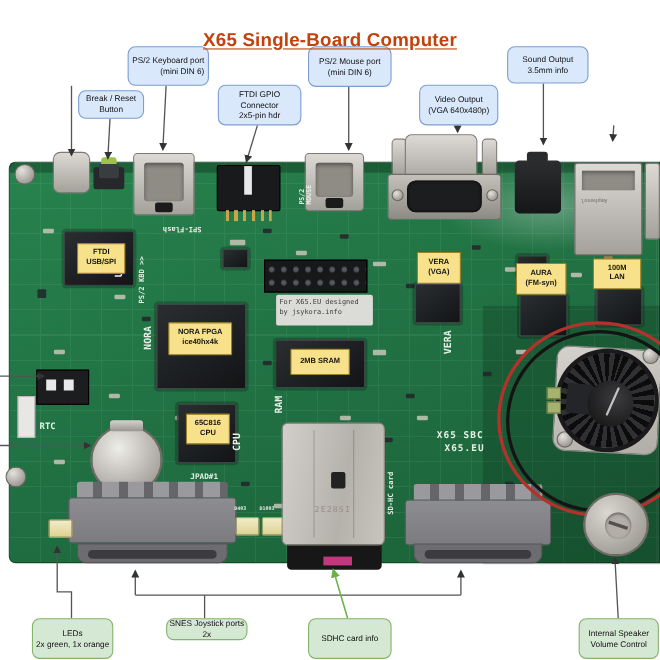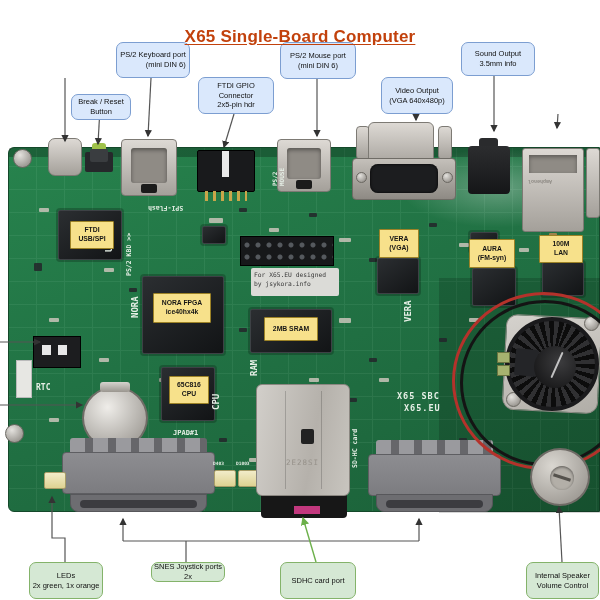--- a/index.html
+++ b/index.html
@@ -9,21 +9,21 @@
   #title{position:absolute;left:0;top:3px;width:600px;text-align:center;
          font:bold 17px/1.2 "Liberation Sans",sans-serif;color:#c2410c;
          text-decoration:underline;text-underline-offset:2px;letter-spacing:.2px;z-index:40;margin-top:24px;}
   
   .callout{position:absolute;display:flex;align-items:center;justify-content:center;
            text-align:center;font:7.5px/1.3 "Liberation Sans",sans-serif;color:#101010;
            white-space:pre-line;border-radius:7px;padding:2px;box-sizing:border-box;z-index:32;}
   .blue{background:#dae8fc;border:1px solid #7c9ed1;}
   .green{background:#d5e8d4;border:1px solid #84b36a;}
   .c-usbc{left:30px;top:42px;width:70px;height:36px;}
-  .c-break{left:71px;top:94px;width:60px;height:26px;}
+  .c-break{left:71px;top:82px;width:60px;height:26px;}
   .c-ps2kbd{left:116px;top:42px;width:74px;height:36px;text-align:right;}
   .c-uext{left:198px;top:77px;width:76px;height:37px;}
   .c-ps2mouse{left:280px;top:42px;width:76px;height:37px;}
   .c-video{left:381px;top:77px;width:72px;height:37px;}
   .c-sound{left:461px;top:42px;width:74px;height:34px;}
   .c-eth{left:520px;top:77px;width:79px;height:37px;}
   .c-leds{left:29px;top:562px;width:74px;height:37px;}
   .c-snes{left:151px;top:562px;width:74px;height:20px;}
   .c-sdhc{left:280px;top:562px;width:76px;height:37px;}
   .c-volume{left:526px;top:562px;width:73px;height:37px;}
@@ -379,17 +379,17 @@
 (mini DIN 6)</div>
   <div class="callout blue c-video">Video Output
 (VGA 640x480p)</div>
   <div class="callout blue c-sound">Sound Output
 3.5mm info</div>
 
   <div class="callout green c-leds">LEDs
 2x green, 1x orange</div>
   <div class="callout green c-snes">SNES Joystick ports
 2x</div>
-  <div class="callout green c-sdhc">SDHC card port</div>
+  <div class="callout green c-sdhc">SDHC card info</div>
   <div class="callout green c-volume">Internal Speaker
 Volume Control</div>
 
 </div>
 
 </body></html>

